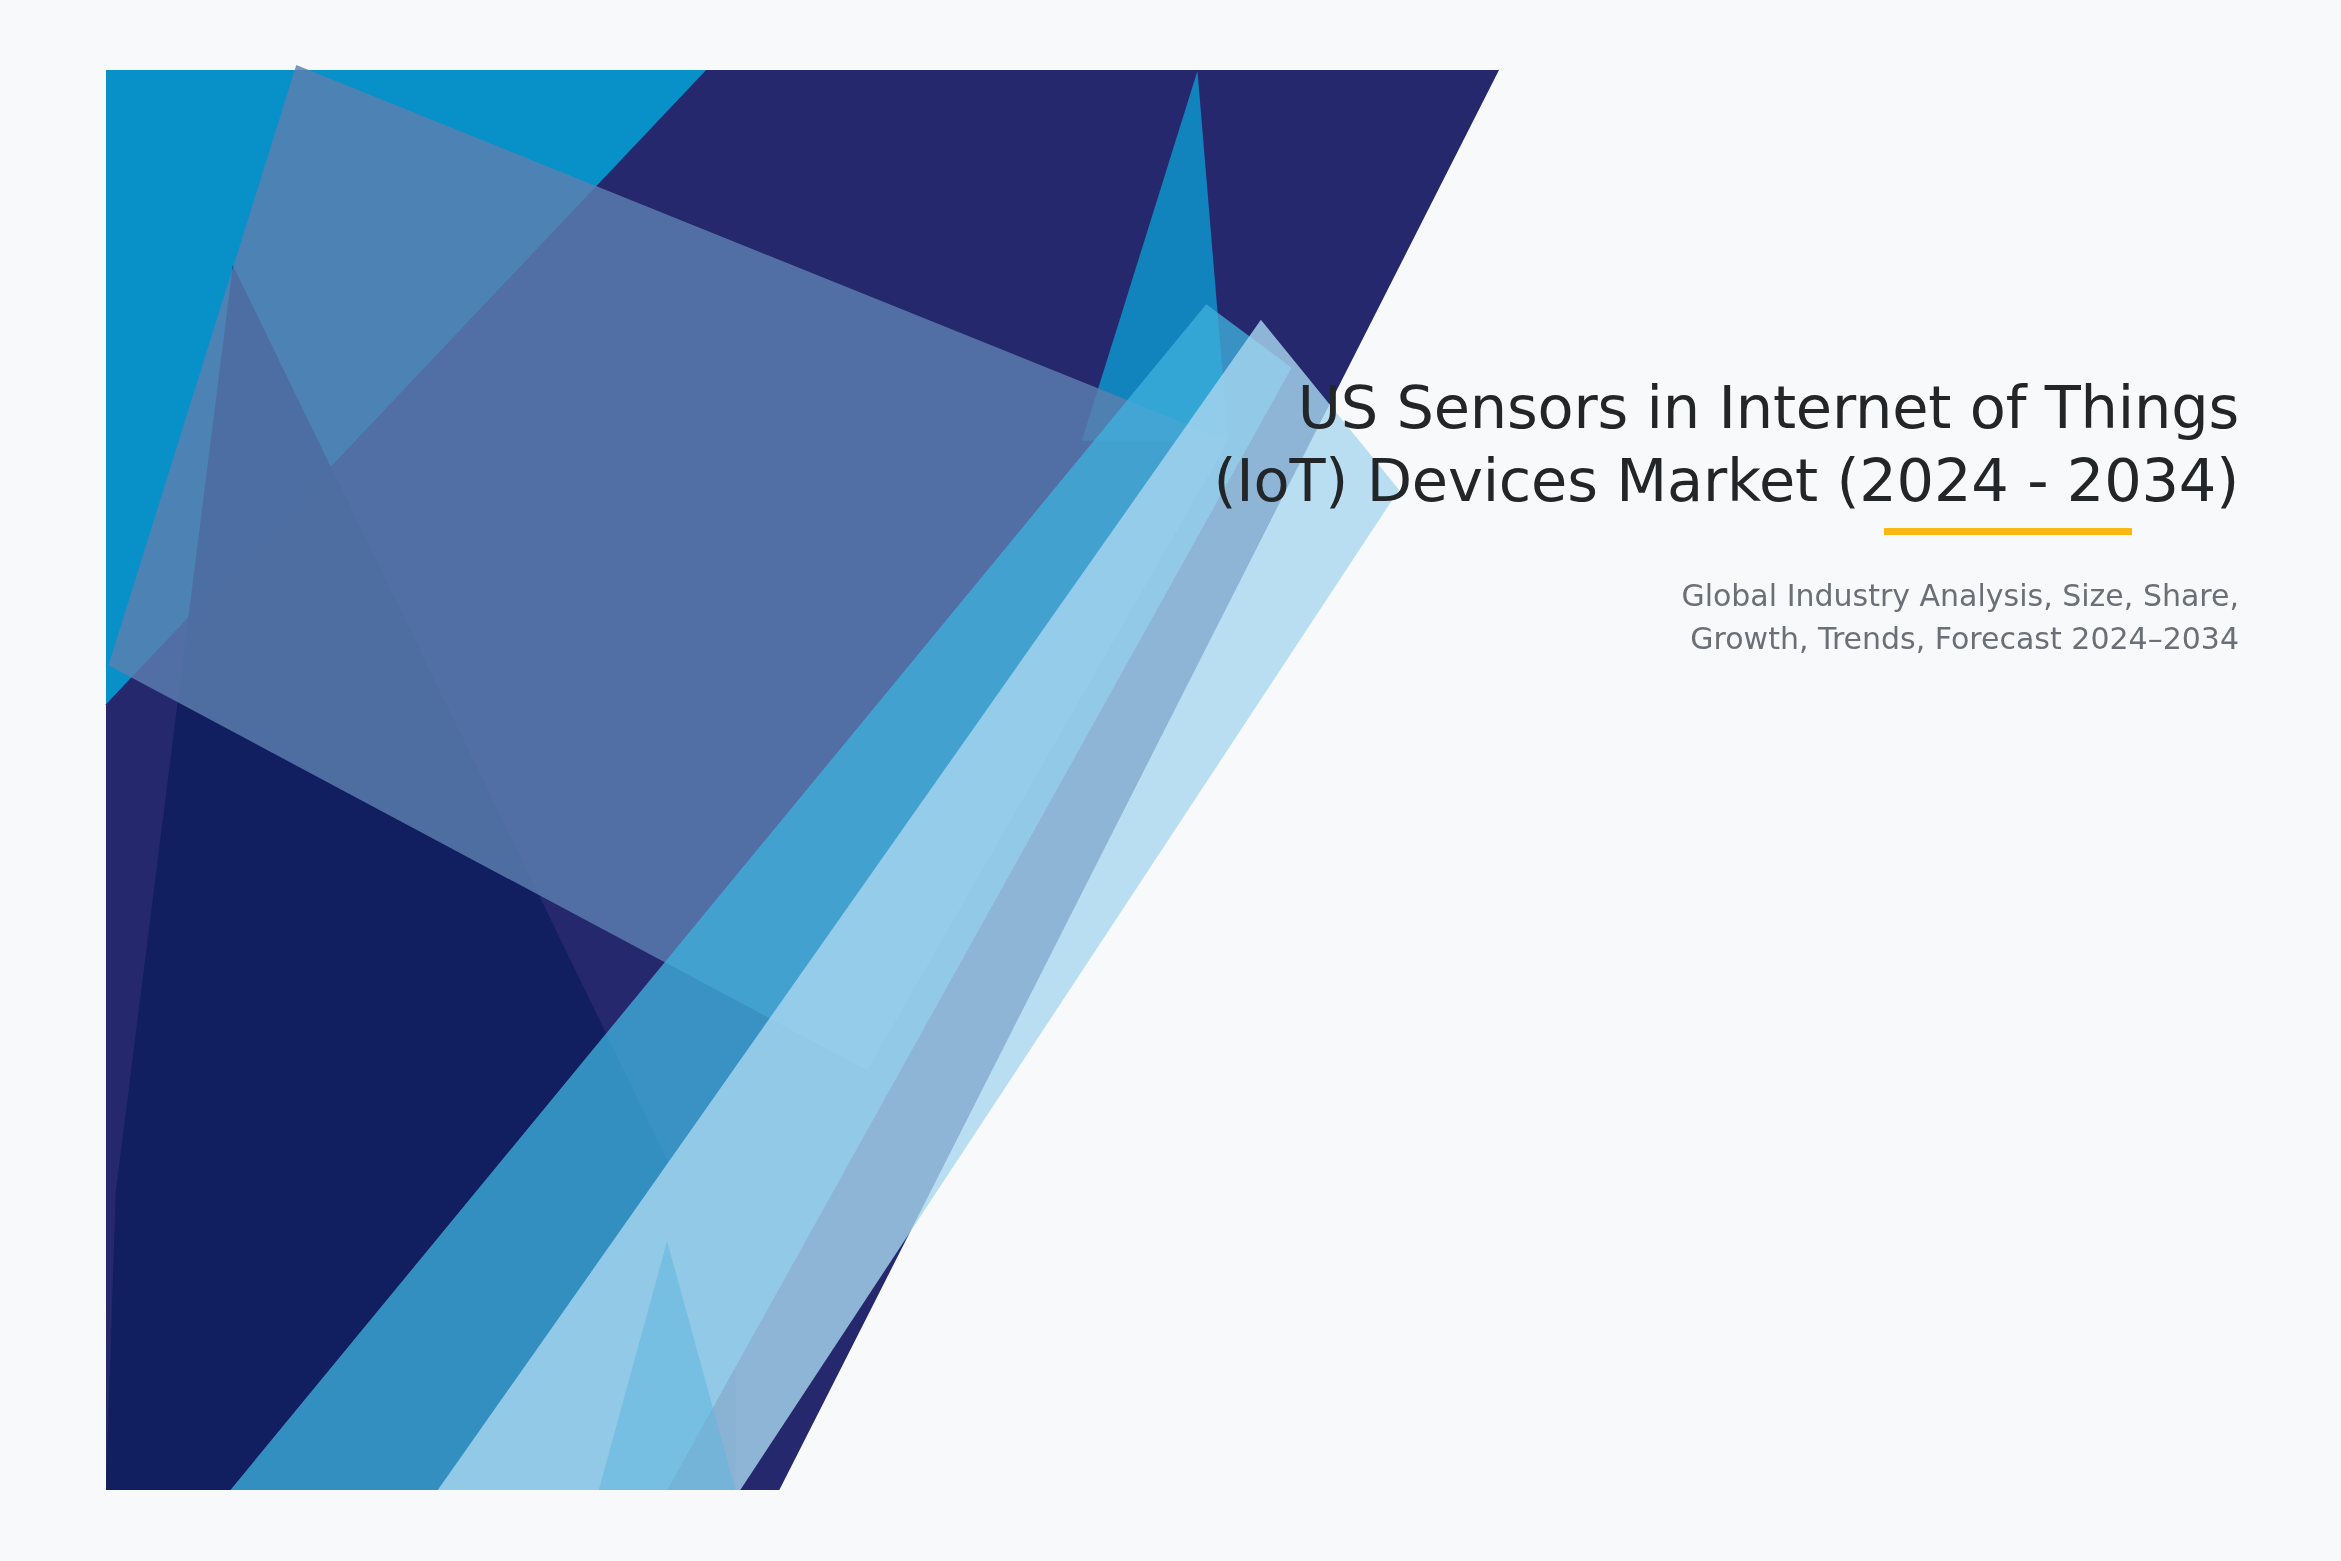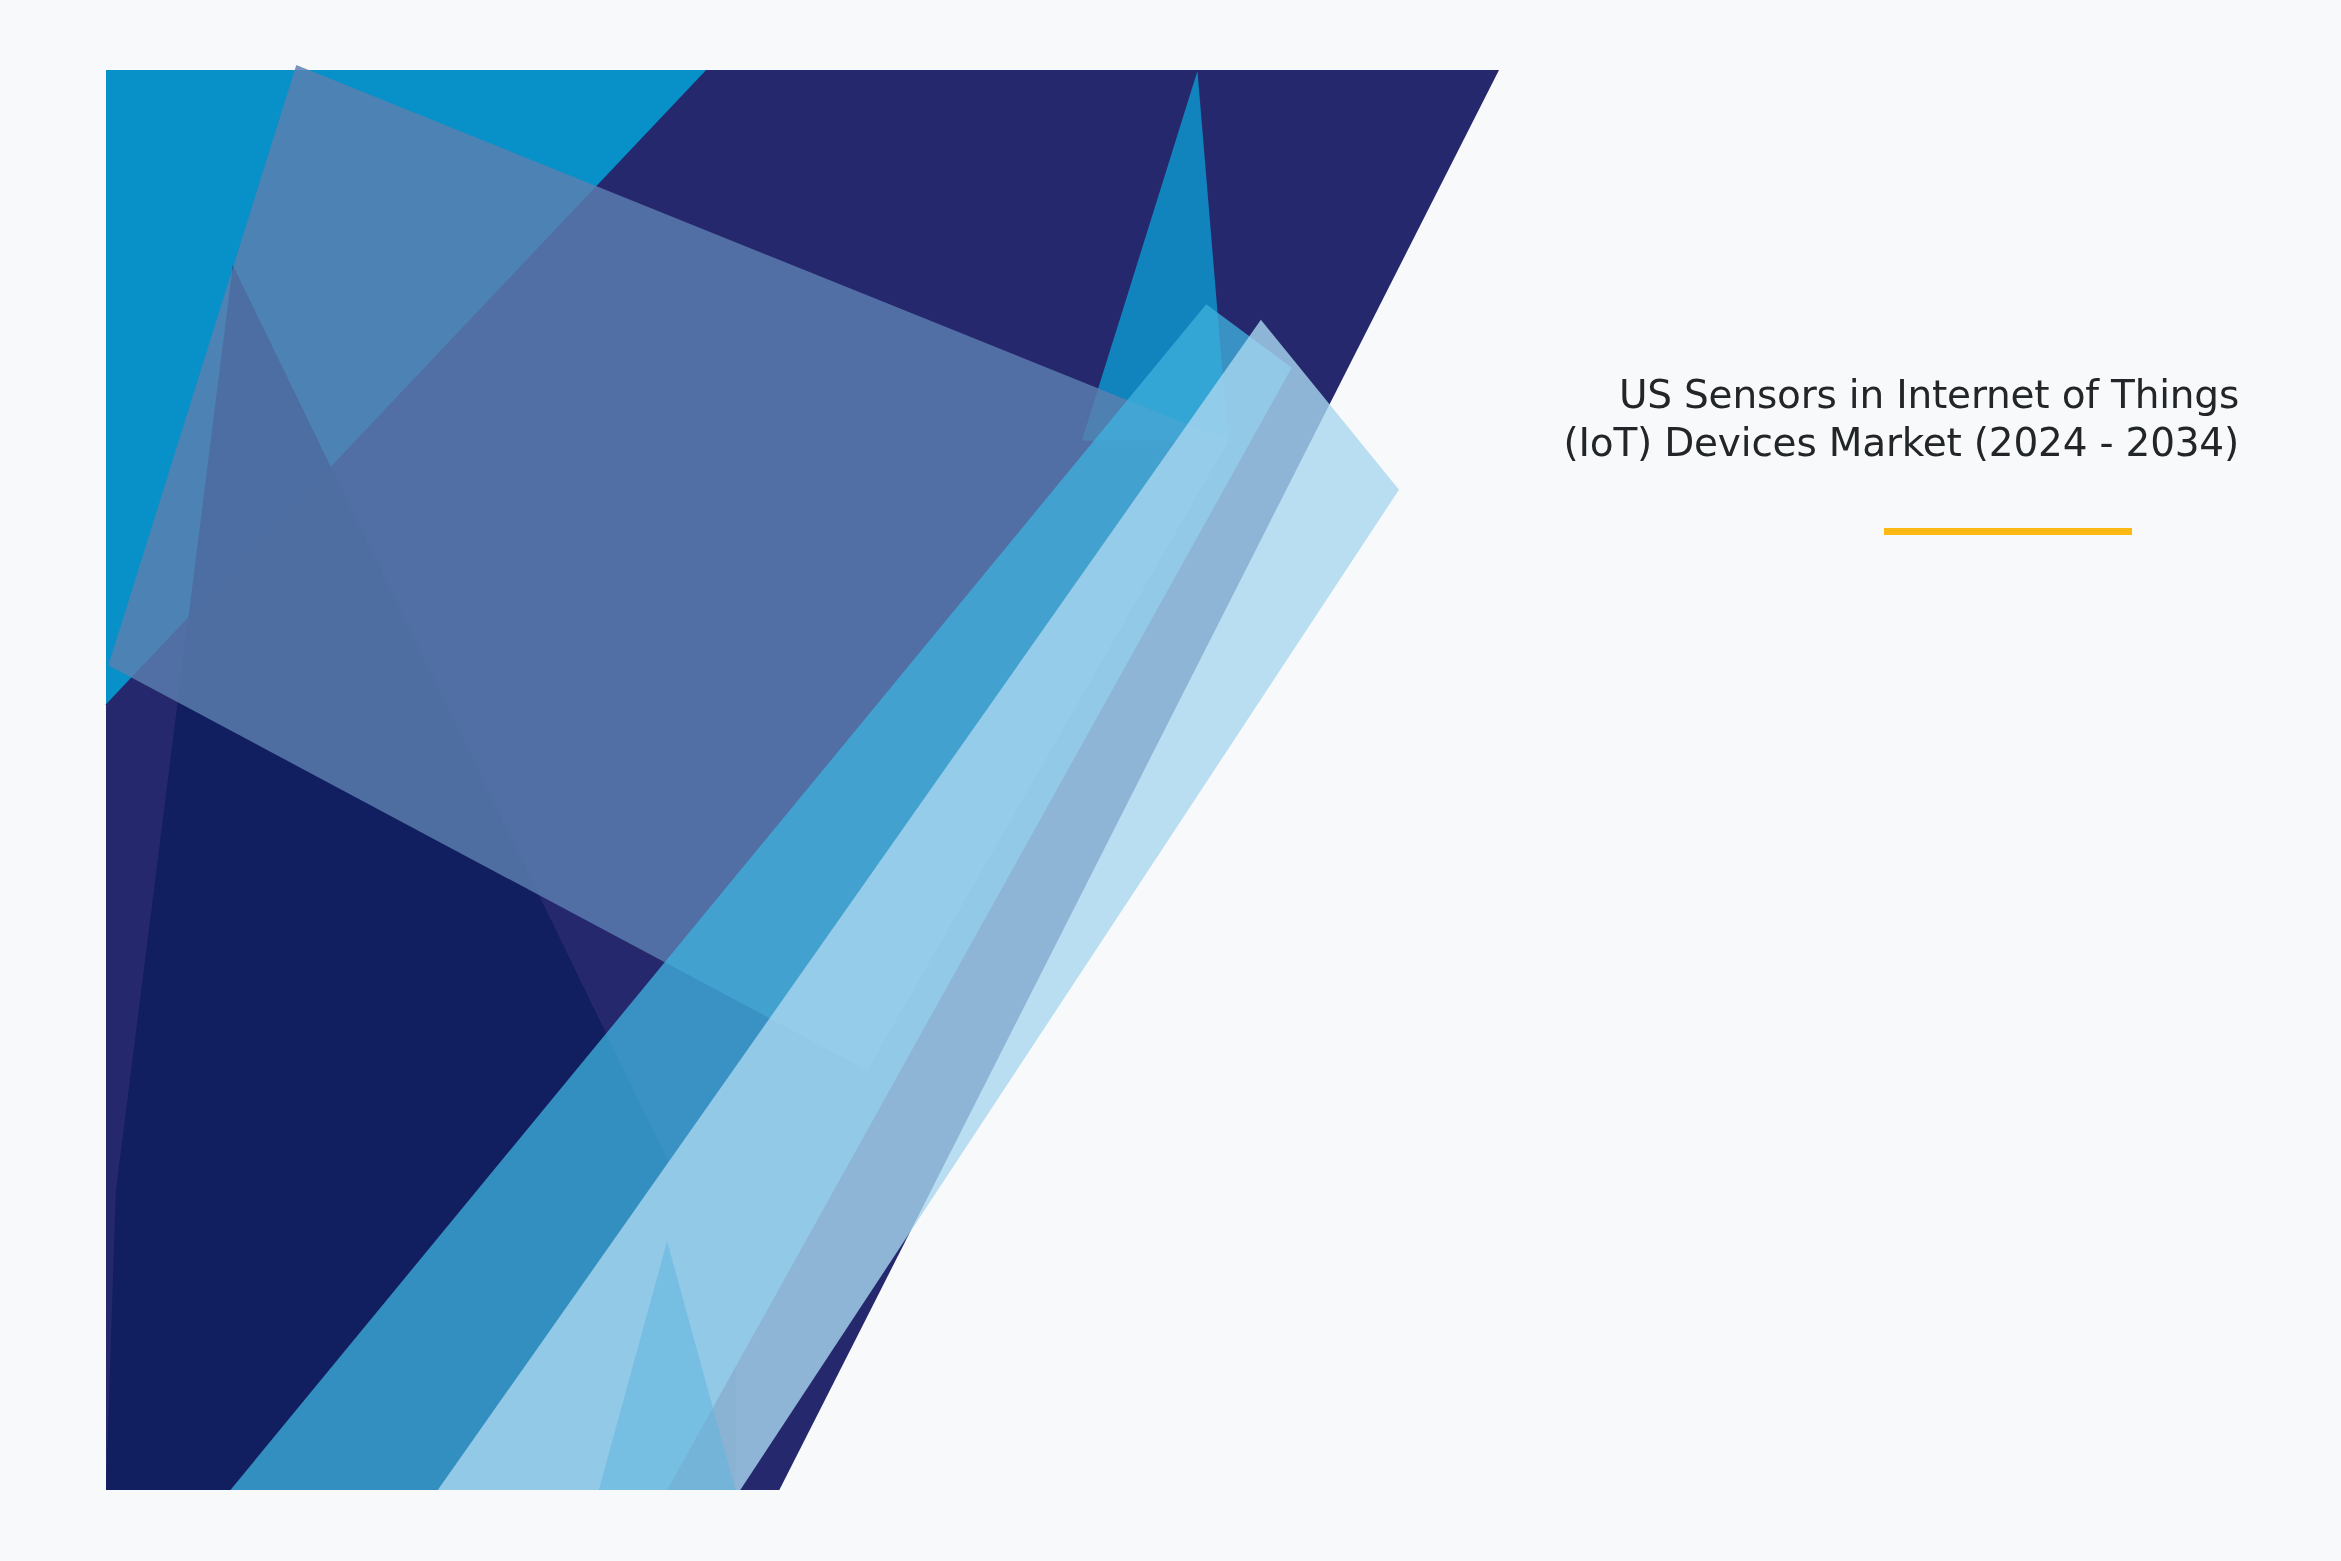--- a/index.html
+++ b/index.html
@@ -37,21 +37,21 @@
     left: 927px;
     top: 371px;
     width: 1312px;
     text-align: right;
     z-index: 10;
   }
 
   #report-title {
     margin: 0;
     font-family: "DejaVu Sans", sans-serif;
-    font-size: 39px;
+    font-size: 59px;
     line-height: 1.24;
     font-weight: 400;
     color: #222628;
     letter-spacing: -0.2px;
     white-space: pre-line;
     position: relative;
   }
 
   #title-highlight-bar {
     position: absolute;
@@ -101,15 +101,17 @@
   </svg>
 </div>
 
 <div id="title-highlight-bar"></div>
 
 <div id="title-block">
 
   <h1 id="report-title">US Sensors in Internet of Things
 (IoT) Devices Market (2024 - 2034)</h1>
 
+  <p id="report-subtitle">Global Industry Analysis, Size, Share,
+Growth, Trends, Forecast 2024–2034</p>
 
 </div>
 
 
 </body></html>

